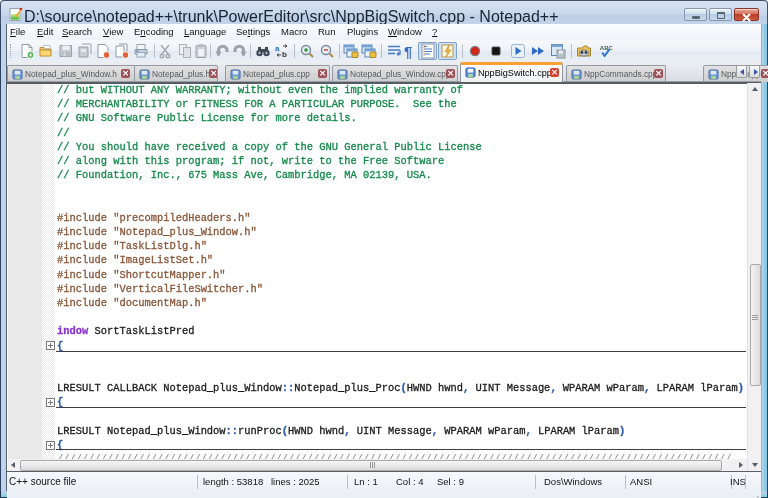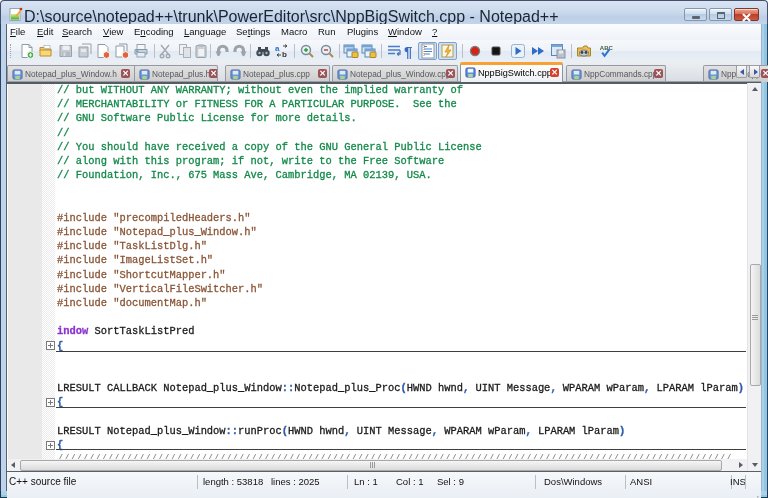--- a/index.html
+++ b/index.html
@@ -399,21 +399,21 @@
     <div class="arr" style="right:4px;top:2.5px;border-top:3.5px solid transparent;border-bottom:3.5px solid transparent;border-left:4.5px solid #555e68"></div>
   </div>
 
   <div class="abs" id="status">
     <span class="st" style="left:2px;font-size:10px">C++ source file</span>
     <div class="ssep" style="left:190px"></div>
     <span class="st" style="left:196px">length : 53818</span>
     <span class="st" style="left:264px">lines : 2025</span>
     <div class="ssep" style="left:340px"></div>
     <span class="st" style="left:347px">Ln : 1</span>
-      <span class="st" style="left:389px">Col : 1</span>
+      <span class="st" style="left:389px">Col : 4</span>
       <span class="st" style="left:430px">Sel : 9</span>
     <div class="ssep" style="left:528px"></div>
     <span class="st" style="left:537px">Dos\Windows</span>
     <div class="ssep" style="left:618px"></div>
     <span class="st" style="left:623px">ANSI</span>
     <div class="ssep" style="left:724px"></div>
     <span class="st" style="left:723px">INS</span>
     <div class="ssep" style="left:738px"></div>
     <svg class="abs" style="right:1px;bottom:0.5px" width="11" height="11">
         <g fill="#a8adb4">

